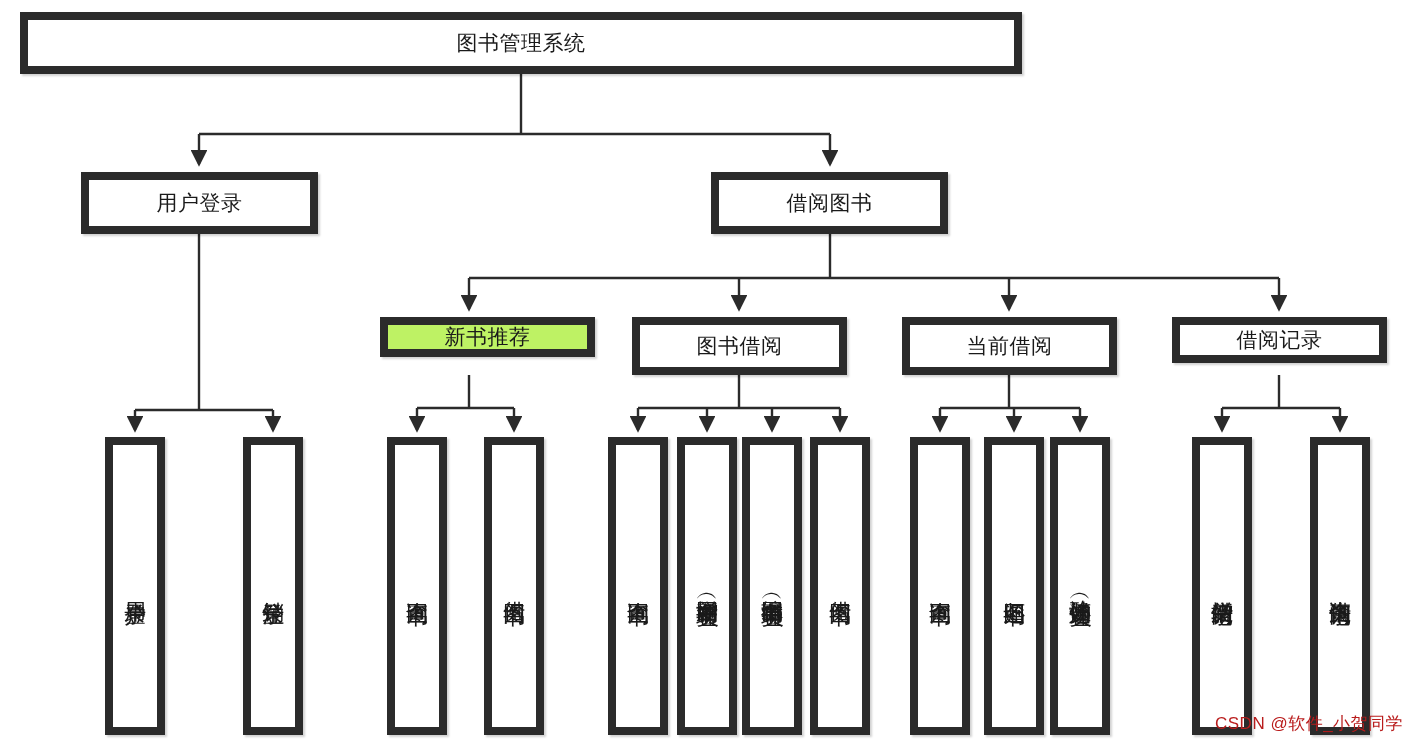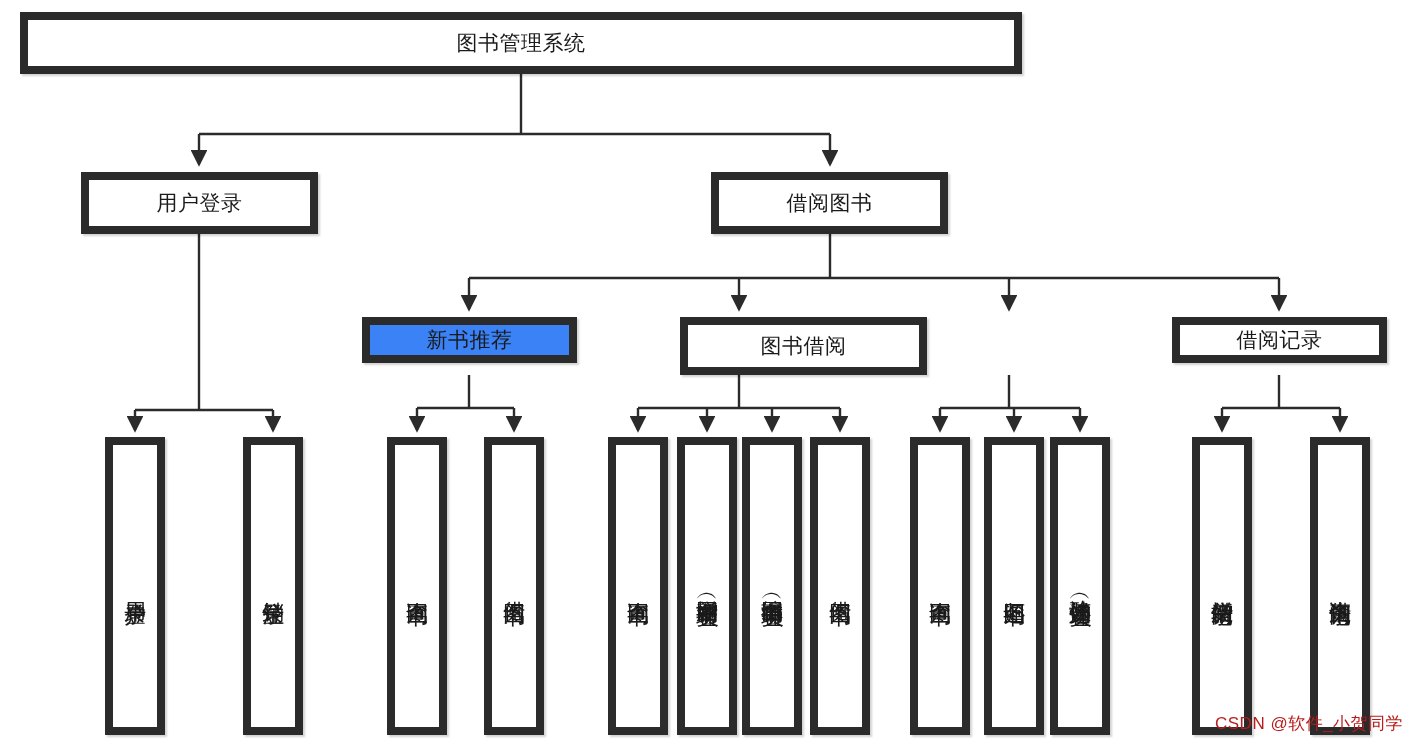--- a/index.html
+++ b/index.html
@@ -117,25 +117,28 @@
     <span class="label">图书管理系统</span>
   </div>
 
   <div class="node" style="left: 81px; top: 172px; width: 237px; height: 62px; border-color: rgb(43, 43, 43); background: rgb(255, 255, 255); color: rgb(26, 26, 26);">
     <span class="label">用户登录</span>
   </div>
   <div class="node" style="left: 711px; top: 172px; width: 237px; height: 62px; border-color: rgb(43, 43, 43); background: rgb(255, 255, 255); color: rgb(26, 26, 26);">
     <span class="label">借阅图书</span>
   </div>
 
-  <div class="node" style="left: 362px; top: 317px; width: 215px; height: 46px; border-color: rgb(43, 43, 43); background: #3b82f6; color: rgb(26, 26, 26);">
+  <div class="node" style="left: 380px; top: 317px; width: 215px; height: 40px; border-color: rgb(43, 43, 43); background: #bef264; color: rgb(26, 26, 26);">
     <span class="label">新书推荐</span>
   </div>
-  <div class="node" style="left: 632px; top: 317px; width: 247px; height: 58px; border-color: rgb(43, 43, 43); background: rgb(255, 255, 255); color: rgb(26, 26, 26); margin-left: 48px;">
+  <div class="node" style="left: 632px; top: 317px; width: 215px; height: 58px; border-color: rgb(43, 43, 43); background: rgb(255, 255, 255); color: rgb(26, 26, 26);">
     <span class="label">图书借阅</span>
+  </div>
+  <div class="node" style="left: 902px; top: 317px; width: 215px; height: 58px; border-color: rgb(43, 43, 43); background: rgb(255, 255, 255); color: rgb(26, 26, 26);">
+    <span class="label">当前借阅</span>
   </div>
   <div class="node" style="left: 1172px; top: 317px; width: 215px; height: 46px; border-color: rgb(43, 43, 43); background: rgb(255, 255, 255); color: rgb(26, 26, 26);">
     <span class="label">借阅记录</span>
   </div>
 
   <div class="node leaf" style="left: 105px; top: 437px; width: 60px; height: 298px; border-color: rgb(43, 43, 43); background: rgb(255, 255, 255); color: rgb(26, 26, 26);">
     <span class="label">用户登录</span>
   </div>
   <div class="node leaf" style="left: 243px; top: 437px; width: 60px; height: 298px; border-color: rgb(43, 43, 43); background: rgb(255, 255, 255); color: rgb(26, 26, 26);">
     <span class="label">注销登录</span>

